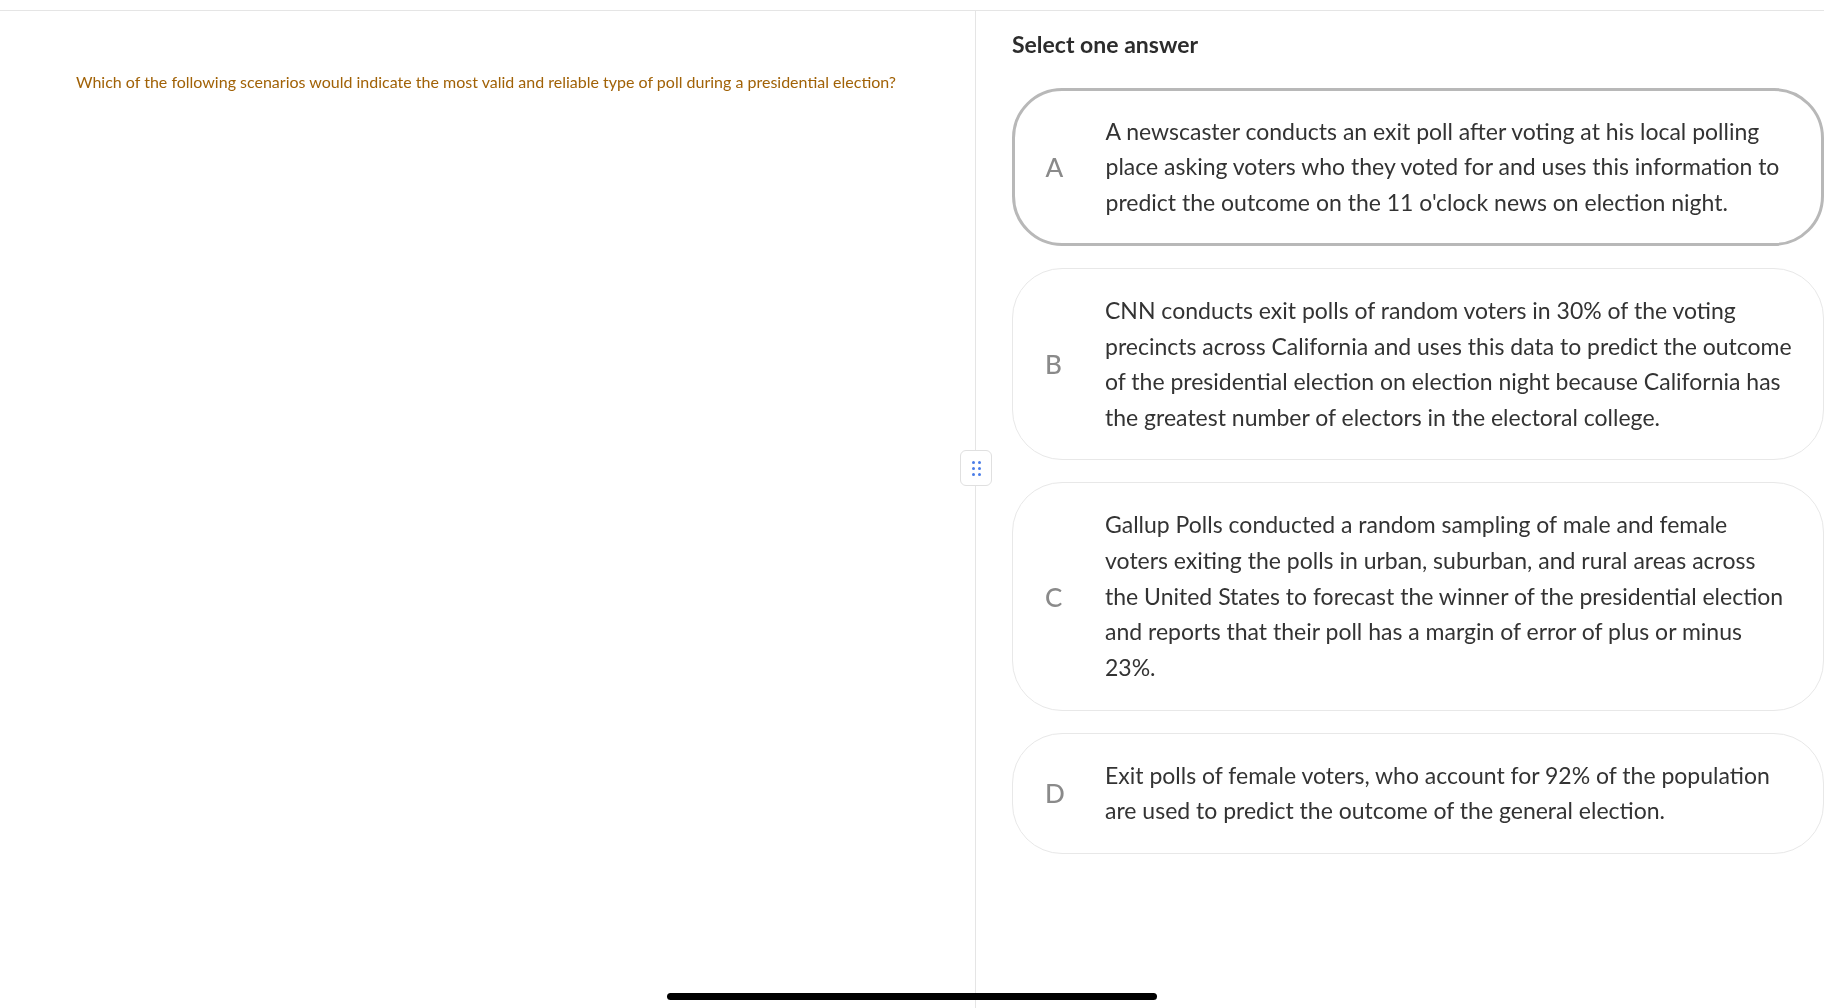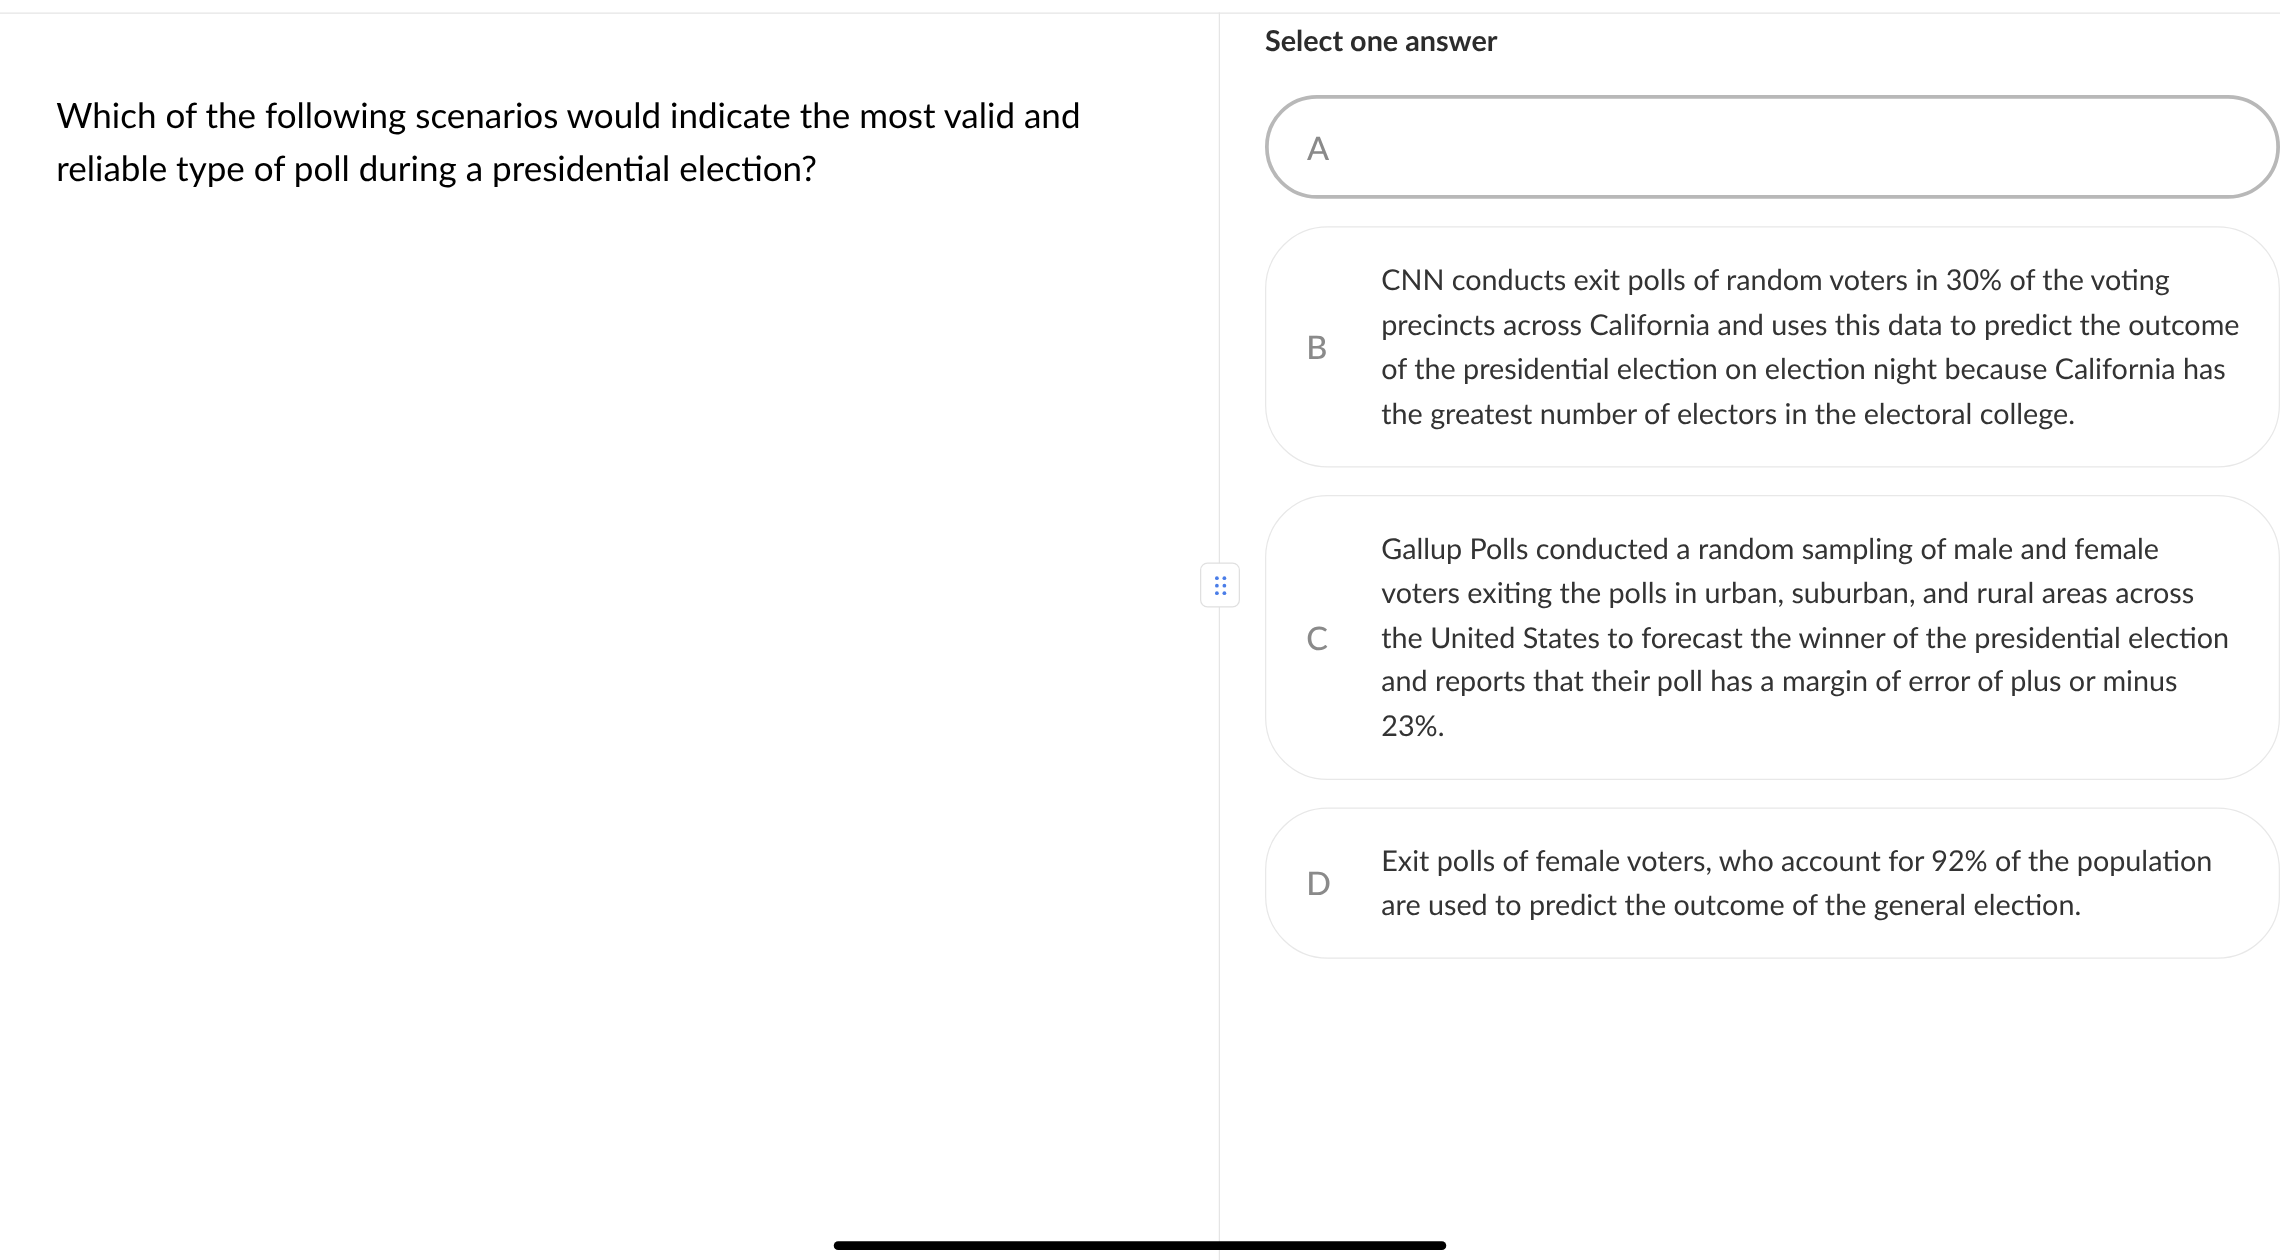--- a/index.html
+++ b/index.html
@@ -27,24 +27,25 @@
       display: flex;
       height: 100%;
       position: relative;
     }
     .left-panel {
       width: 975px;
       padding: 70px 45px 0 45px;
       position: relative;
     }
     .question-text {
-      font-size: 28px;
-      color: #000000;
+      font-size: 16px;
+      color: #a16207;
       line-height: 1.55;
       font-weight: 400;
+      text-align: center;
     }
     .divider-line {
       position: absolute;
       left: 975px;
       top: 10px;
       bottom: 0;
       width: 1px;
       background: #e5e5e5;
     }
     .drag-handle {
@@ -69,21 +70,21 @@
       gap: 3px;
     }
     .drag-handle-dots span {
       width: 3px;
       height: 3px;
       background: #4a7de8;
       border-radius: 50%;
     }
     .right-panel {
       flex: 1;
-      padding: 18px 0 0 40px;
+      padding: 30px 0 0 40px;
     }
     .select-heading {
       font-size: 23px;
       font-weight: 700;
       color: #2c2c2c;
       margin-bottom: 30px;
     }
     .options-list {
       display: flex;
       flex-direction: column;
@@ -150,20 +151,21 @@
         <span></span>
     </div>
   </div>
 
   <div class="right-panel">
     <div class="select-heading">Select one answer</div>
 
     <div class="options-list">
       <div class="option selected">
         <div class="option-letter">A</div>
+        <div class="option-text">A newscaster conducts an exit poll after voting at his local polling place asking voters who they voted for and uses this information to predict the outcome on the 11 o'clock news on election night.</div>
       </div>
 
       <div class="option">
         <div class="option-letter">B</div>
         <div class="option-text">CNN conducts exit polls of random voters in 30% of the voting precincts across California and uses this data to predict the outcome of the presidential election on election night because California has the greatest number of electors in the electoral college.</div>
       </div>
 
       <div class="option">
         <div class="option-letter">C</div>
         <div class="option-text">Gallup Polls conducted a random sampling of male and female voters exiting the polls in urban, suburban, and rural areas across the United States to forecast the winner of the presidential election and reports that their poll has a margin of error of plus or minus 23%.</div>

